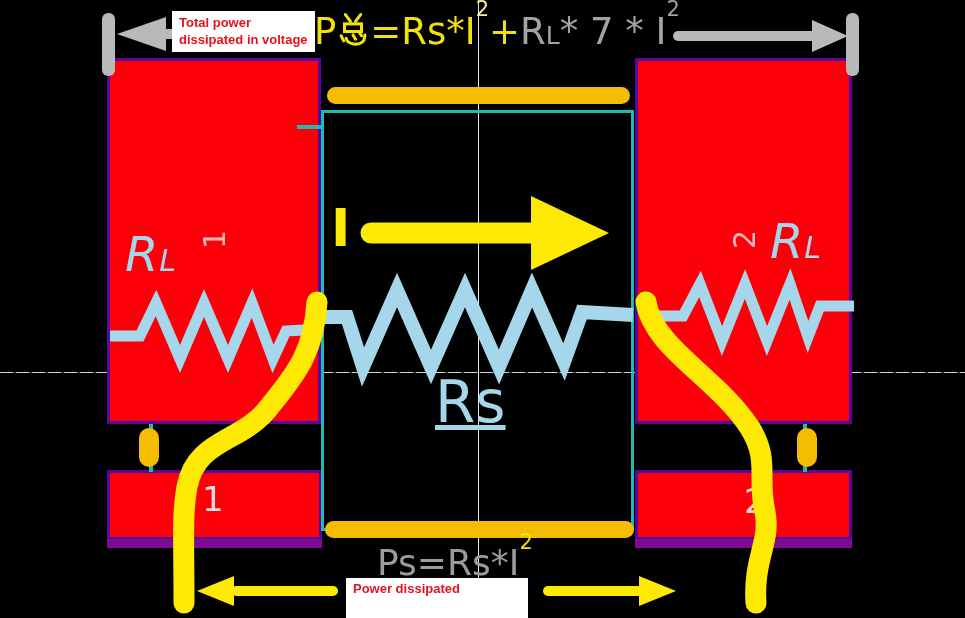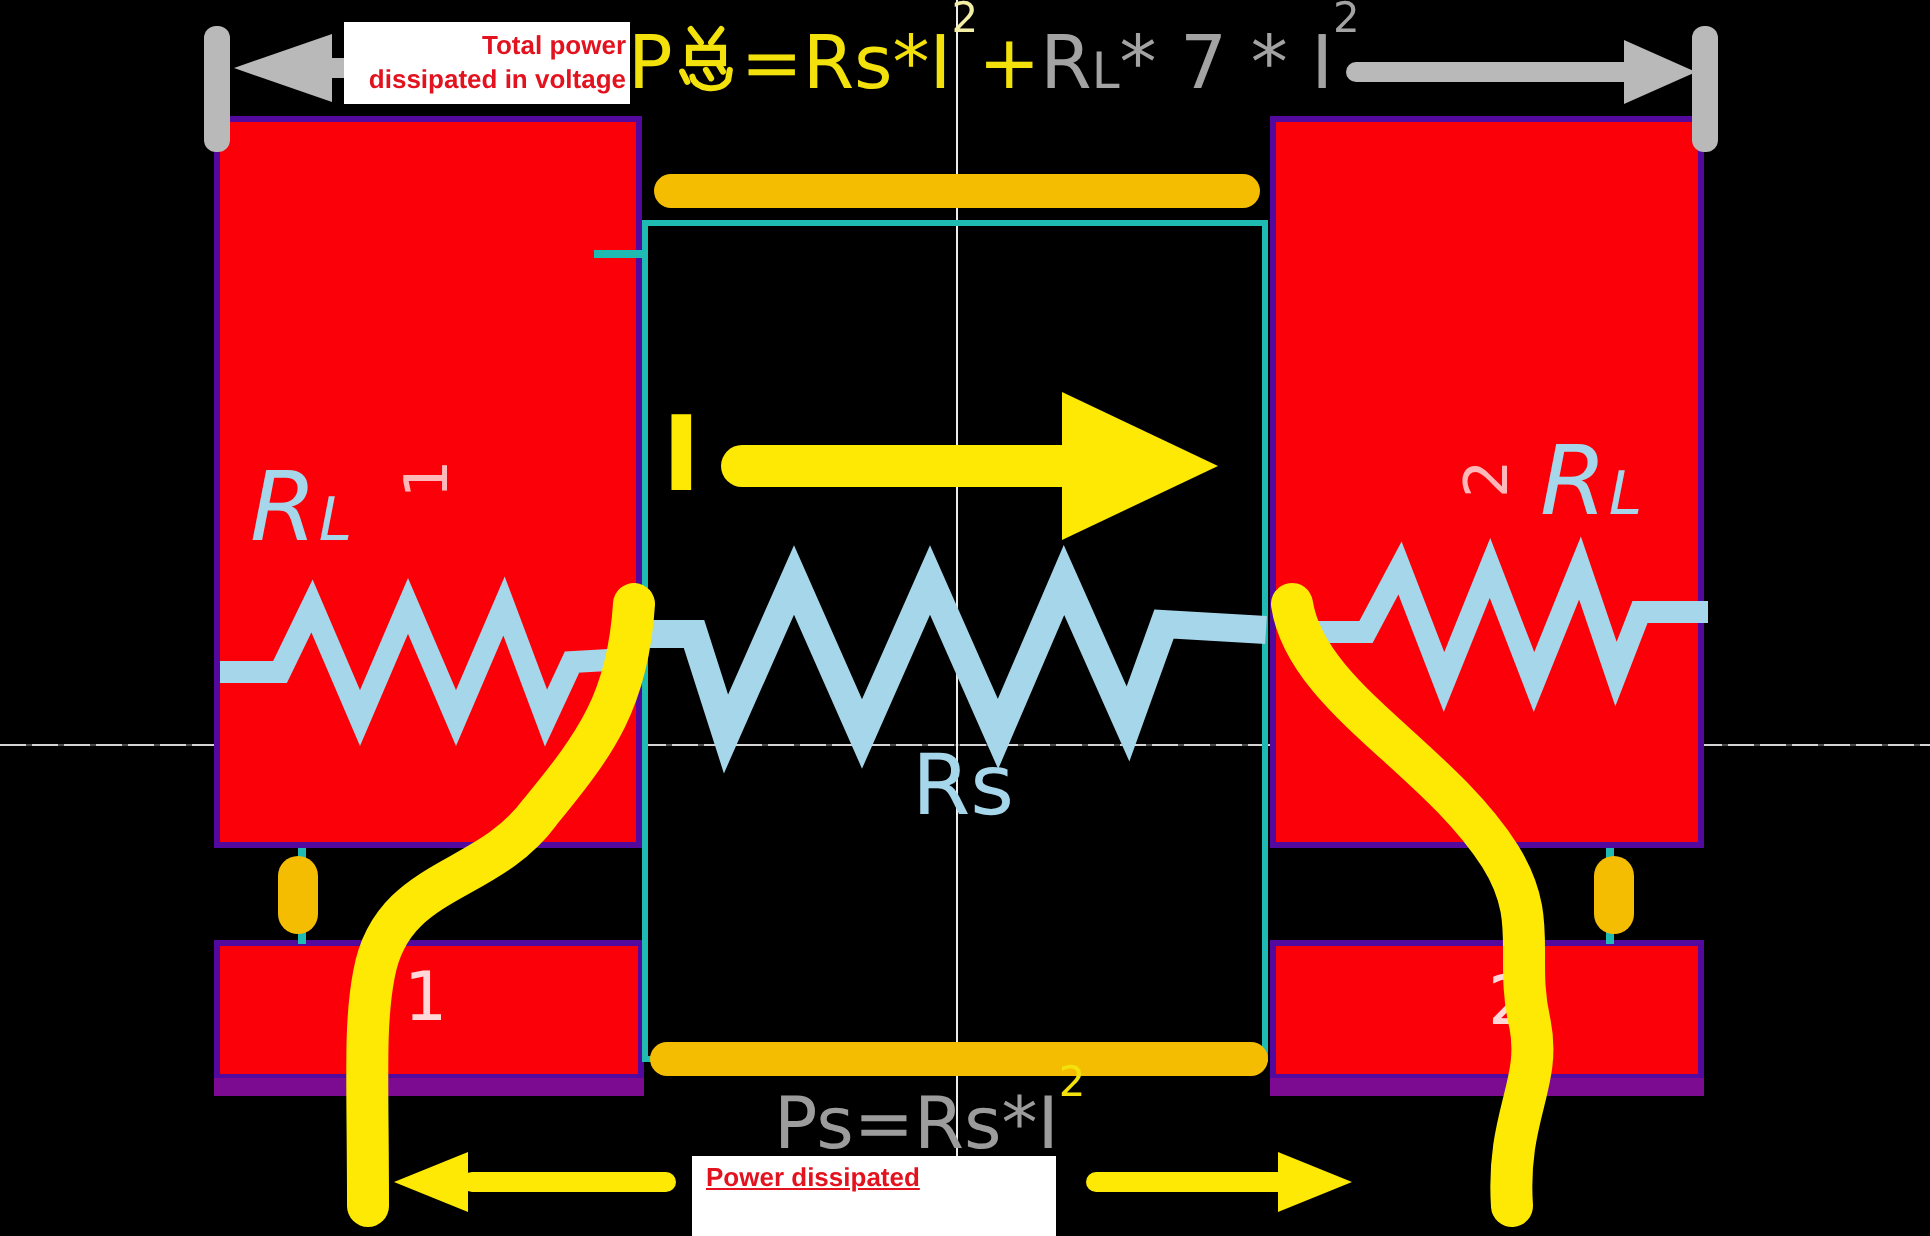--- a/index.html
+++ b/index.html
@@ -31,42 +31,42 @@
   .stub-via-right{left:803px;top:424px;width:4px;height:48px;}
   .stub-top-left{left:297px;top:125px;width:27px;height:4px;}
   .graybar{background:#b9b9b9;border-radius:6px;width:13px;height:63px;top:13px;}
   .graybar-left{left:102px;} .graybar-right{left:846px;}
   
   .lightblue{color:#a5d6e9;}
   .rl{font-size:48px;letter-spacing:1px;font-style:italic;}
   .rl .sub{font-size:30px;}
   .rl-left{left:125px;top:226px;}
   .rl-right{left:770px;top:213px;}
-  .rs-label{left:456px;top:368px;font-size:42px;}
+  .rs-label{left:435px;top:368px;font-size:58px;text-decoration:underline;}
   .rot-digit{font-size:30px;color:rgba(255,255,255,.72);transform:rotate(-90deg);
              width:30px;text-align:center;}
   .rot1{left:199px;top:222px;} .rot2{left:729px;top:222px;}
   .pad-digit{font-size:34px;color:#ffd9d9;}
   .pad1{left:202px;top:479px;} .pad2{left:744px;top:481px;}
   .current-label{left:331px;top:198px;font-size:52px;font-weight:bold;color:#fde903;}
   .formula{white-space:pre;font-size:37px;color:#a3a3a3;}
   .formula .yel{color:#f2e10a;}
   .formula sup{font-size:21px;position:relative;top:-15px;}
   .formula .sup-pale{color:#f3eea6;}
   .formula .sub{font-size:25px;}
   .formula-top{left:314px;top:10px;}
-  .formula-bottom{left:377px;top:542px;font-size:36px;color:#9c9c9c;margin-left:10px;}
+  .formula-bottom{left:377px;top:542px;font-size:36px;color:#9c9c9c;}
   .formula-bottom sup{top:-13px;color:#f2e10a;}
   .zong{vertical-align:-4px;}
   
   .note{background:#fff;color:#e3121f;font-family:"Liberation Sans",sans-serif;
         font-weight:bold;font-size:13px;line-height:17px;white-space:pre;
         padding:3px 2px 3px 7px;box-sizing:border-box;}
-  .note-top{left:172px;top:11px;width:143px;height:41px;text-align:right;}
-  .note-bottom{left:346px;top:578px;width:182px;height:40px;padding-top:2px;text-decoration:underline;}
+  .note-top{left:172px;top:11px;width:143px;height:41px;}
+  .note-bottom{left:346px;top:578px;width:182px;height:40px;padding-top:2px;}
   svg.layer{position:absolute;left:0;top:0;}
 </style>
 </head>
 <body>
 
 <div class="stage">
 
   <div class="abs xline-h"></div>
   <div class="abs xline-v"></div>
 

